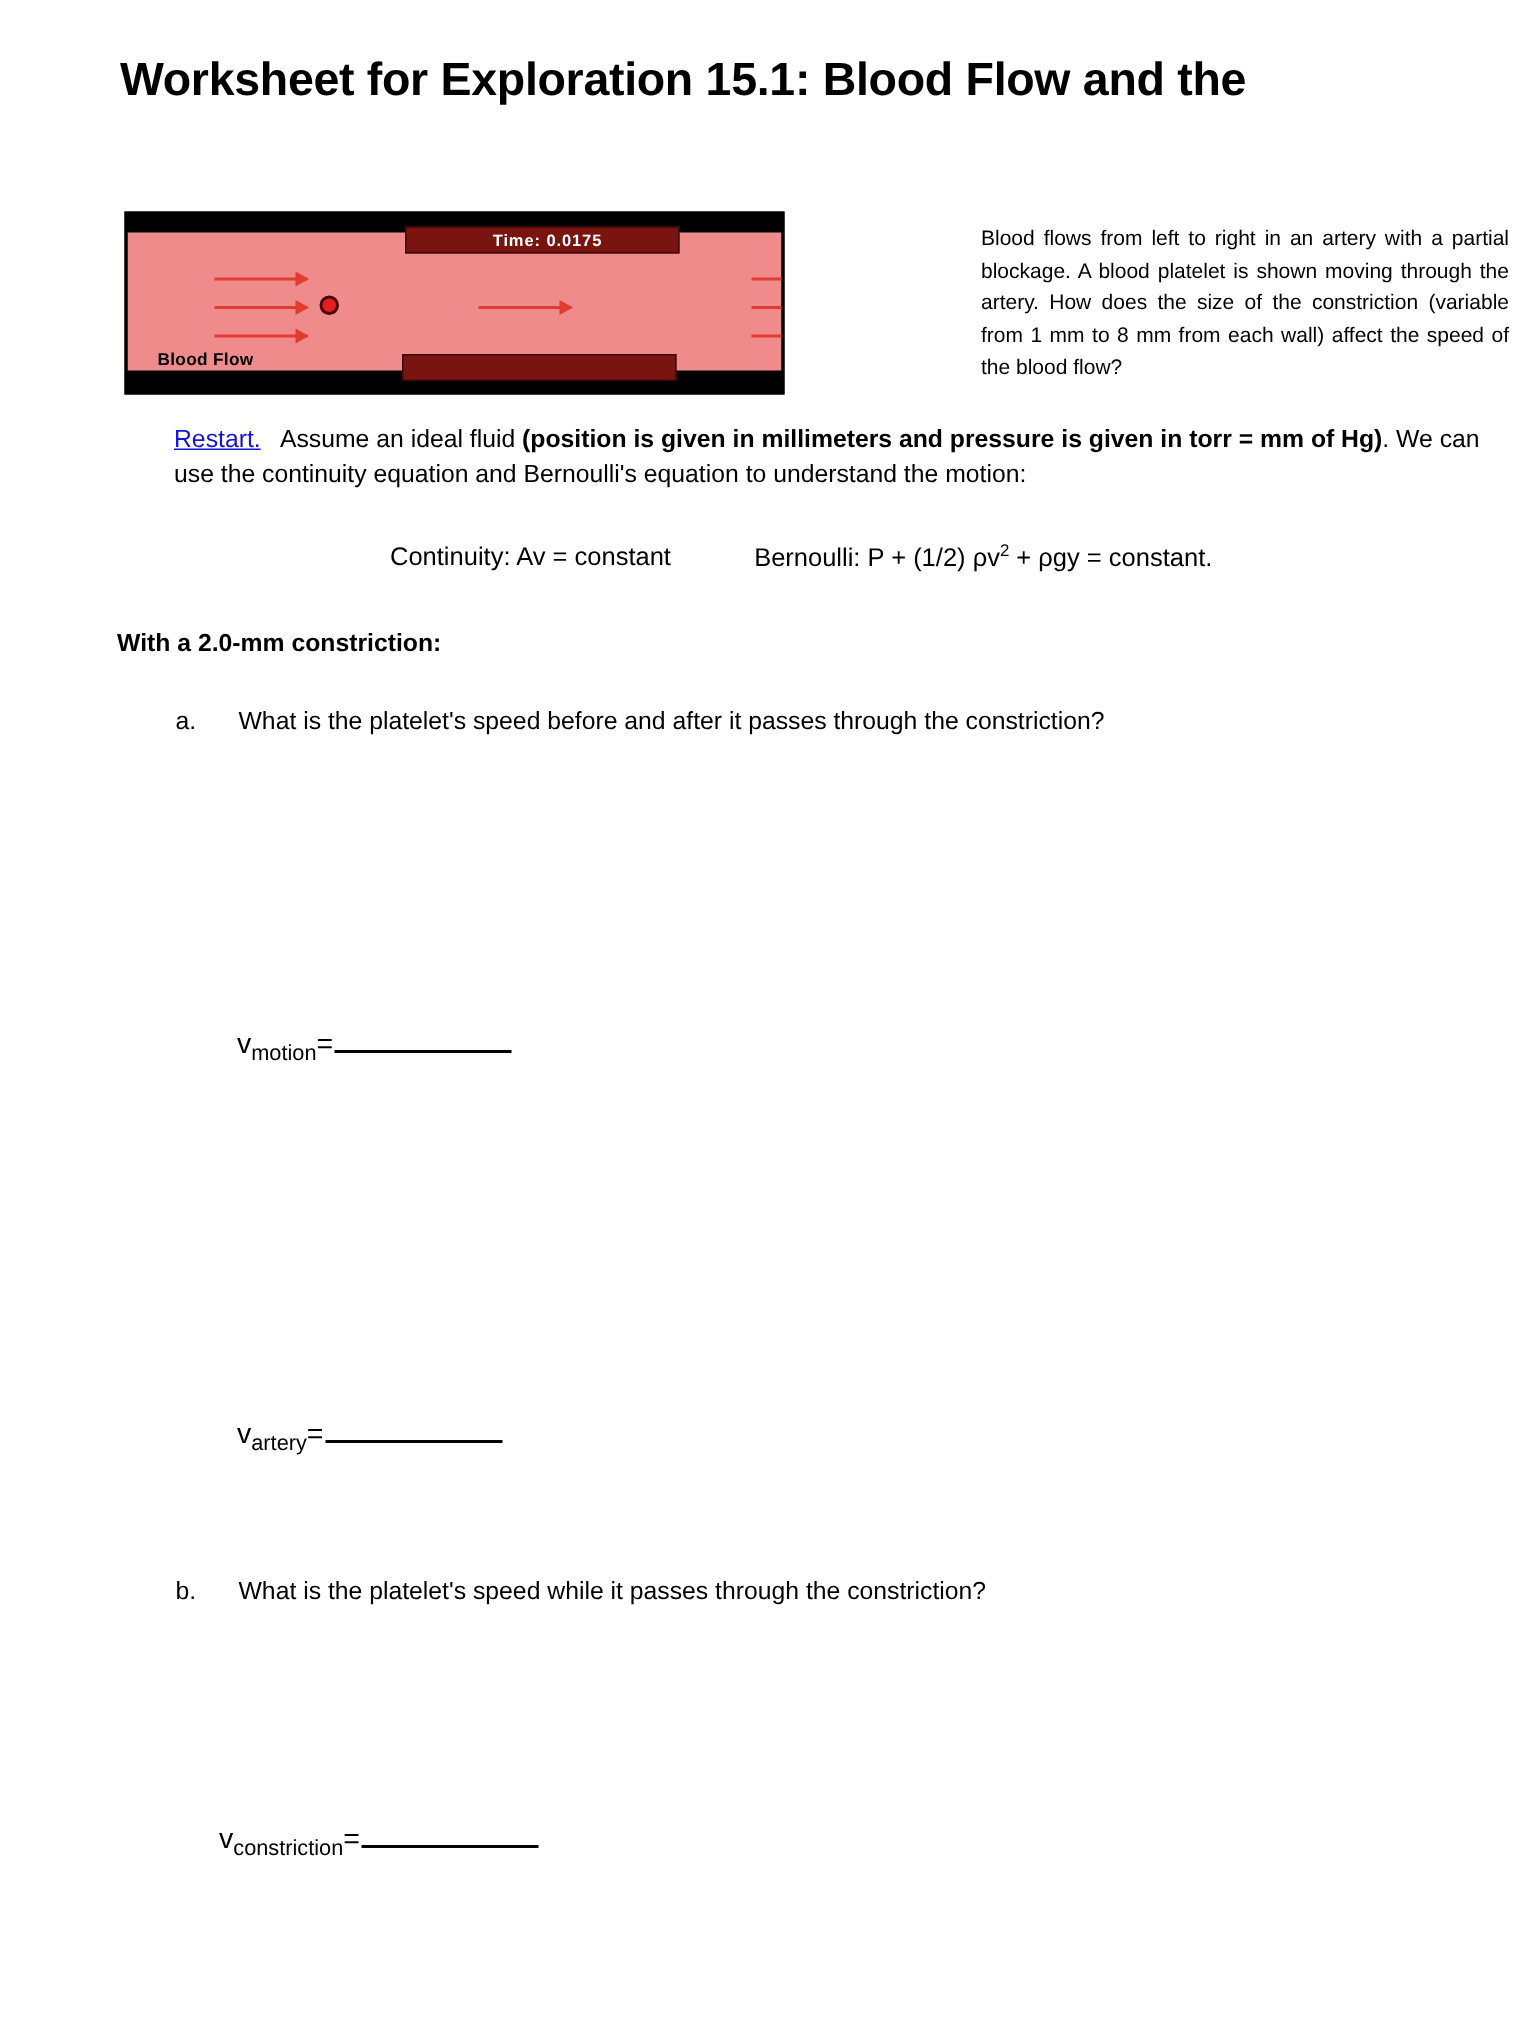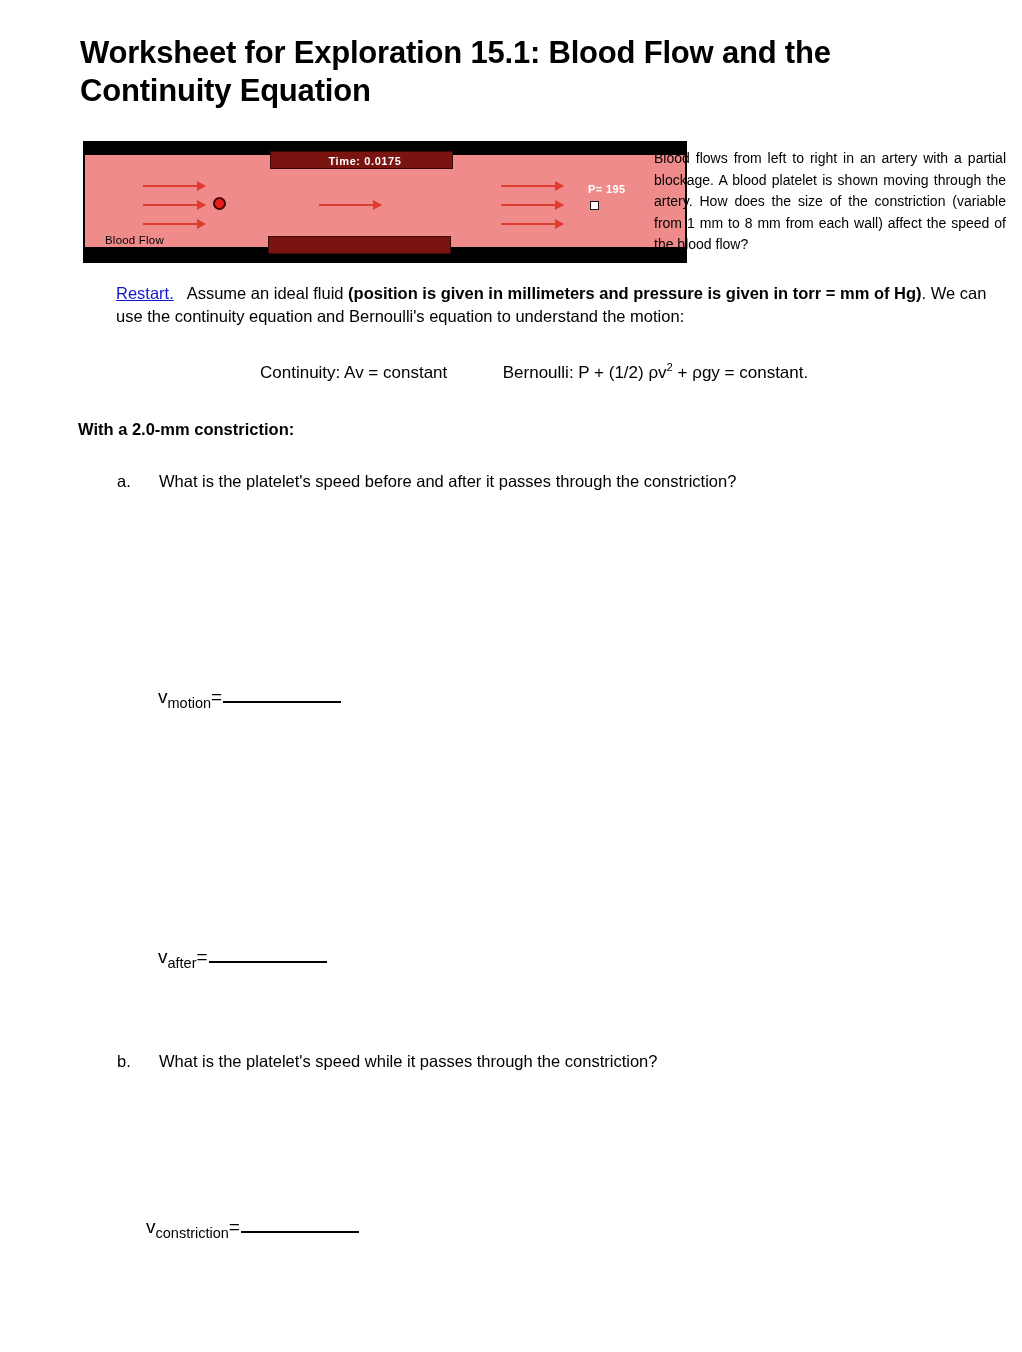--- a/index.html
+++ b/index.html
@@ -34,21 +34,21 @@
     font-weight: bold;
     line-height: 1.22;
     letter-spacing: -0.2px;
   }
 
   
   .applet-wrap {
     position: absolute;
     left: 51px;
     top: 141px;
-    width: 604px;
+    width: 440px;
     height: 122px;
     border: 2px solid #000000;
     box-sizing: border-box;
     background: #000000;
   }
   .applet-inner {
     position: absolute;
     left: 0; top: 0;
     width: 100%;
     height: 100%;
@@ -92,21 +92,21 @@
     font-weight: bold;
     letter-spacing: 0.6px;
     z-index: 6;
   }
   .blood-flow-label {
     position: absolute;
     left: 20px;
     top: 91px;
     color: #000000;
     font-size: 11.5px;
-    font-weight: normal;
+    font-weight: bold;
     letter-spacing: 0.2px;
     z-index: 5;
   }
   .p-label {
     position: absolute;
     left: 503px;
     top: 40px;
     color: #ffffff;
     font-size: 11px;
     font-weight: bold;
@@ -256,21 +256,20 @@
   .ans-after  { left: 126px; top: 946px; }
   .ans-constr { left: 114px; top: 1216px; }
 </style>
 </head>
 <body>
 
 <div class="page">
 
   <div class="title">
     <span>Worksheet for Exploration 15.1: Blood Flow and the</span><br>
-    <span>Continuity Equation</span>
   </div>
 
   <div class="applet-wrap">
     <div class="applet-inner">
 
       <div class="artery"></div>
 
       <div class="blockage top"></div>
       <div class="blockage bottom"></div>
 
@@ -333,21 +332,21 @@
   <div class="qitem q-a">
     <span class="marker">a.</span>
     <span class="qtext">What is the platelet's speed before and after it passes through the constriction?</span>
   </div>
 
   <div class="answer ans-before">
     <span class="var">v</span><span class="sub">motion</span><span class="eqs">=</span><span class="blank"></span>
   </div>
 
   <div class="answer ans-after">
-    <span class="var">v</span><span class="sub">after</span><span class="eqs">=</span><span class="blank"></span>
+    <span class="var">v</span><span class="sub">artery</span><span class="eqs">=</span><span class="blank"></span>
   </div>
 
   <div class="qitem q-b">
     <span class="marker">b.</span>
     <span class="qtext">What is the platelet's speed while it passes through the constriction?</span>
   </div>
 
   <div class="answer ans-constr">
     <span class="var">v</span><span class="sub">constriction</span><span class="eqs">=</span><span class="blank"></span>
   </div>

